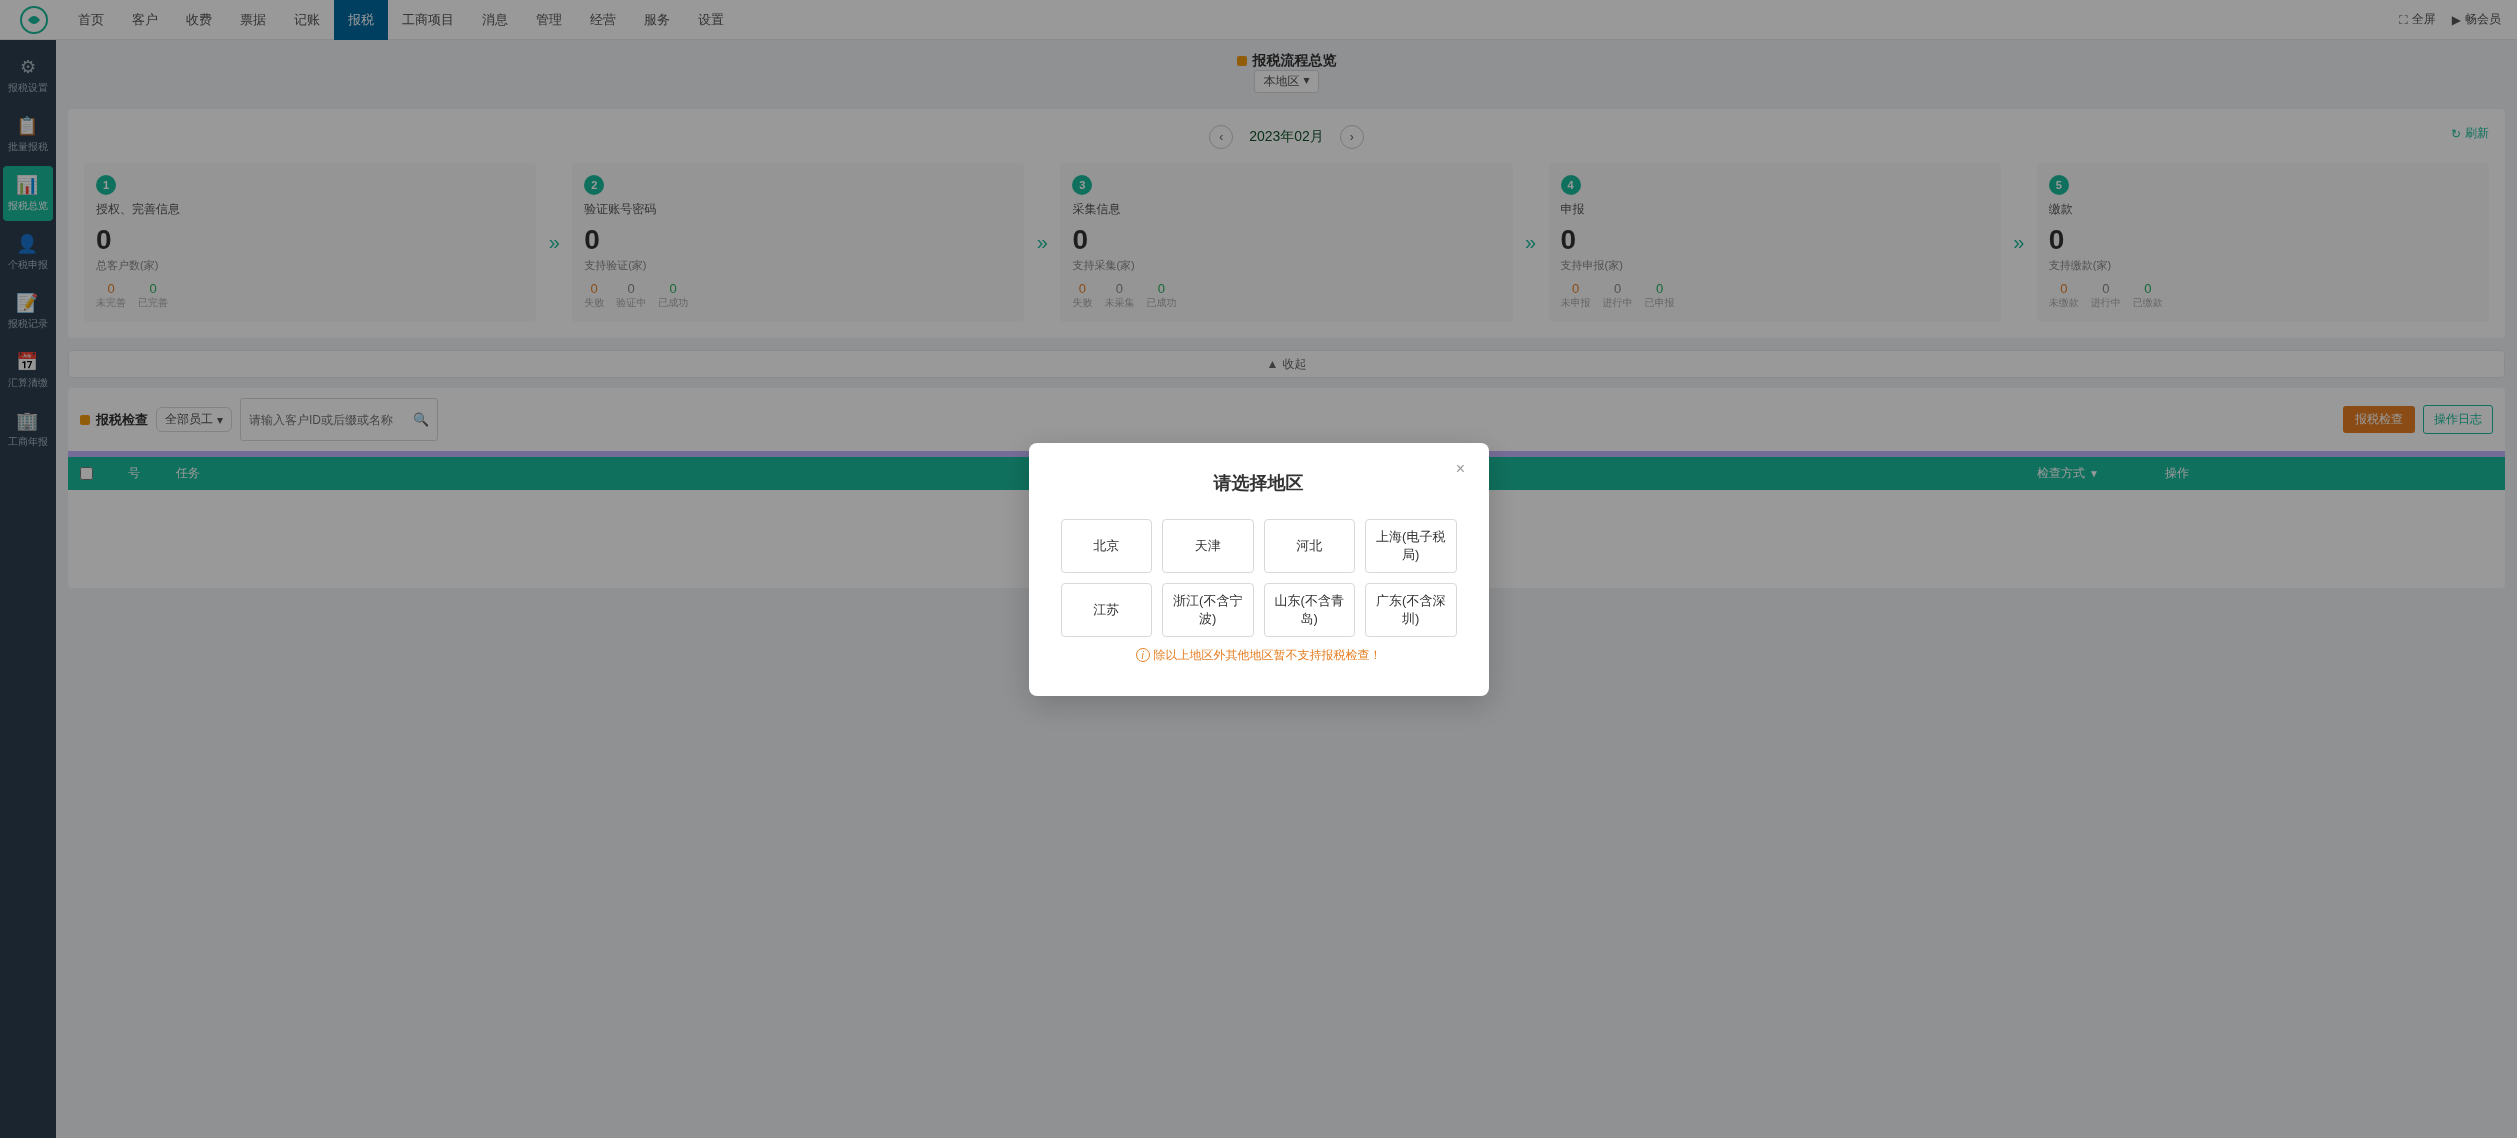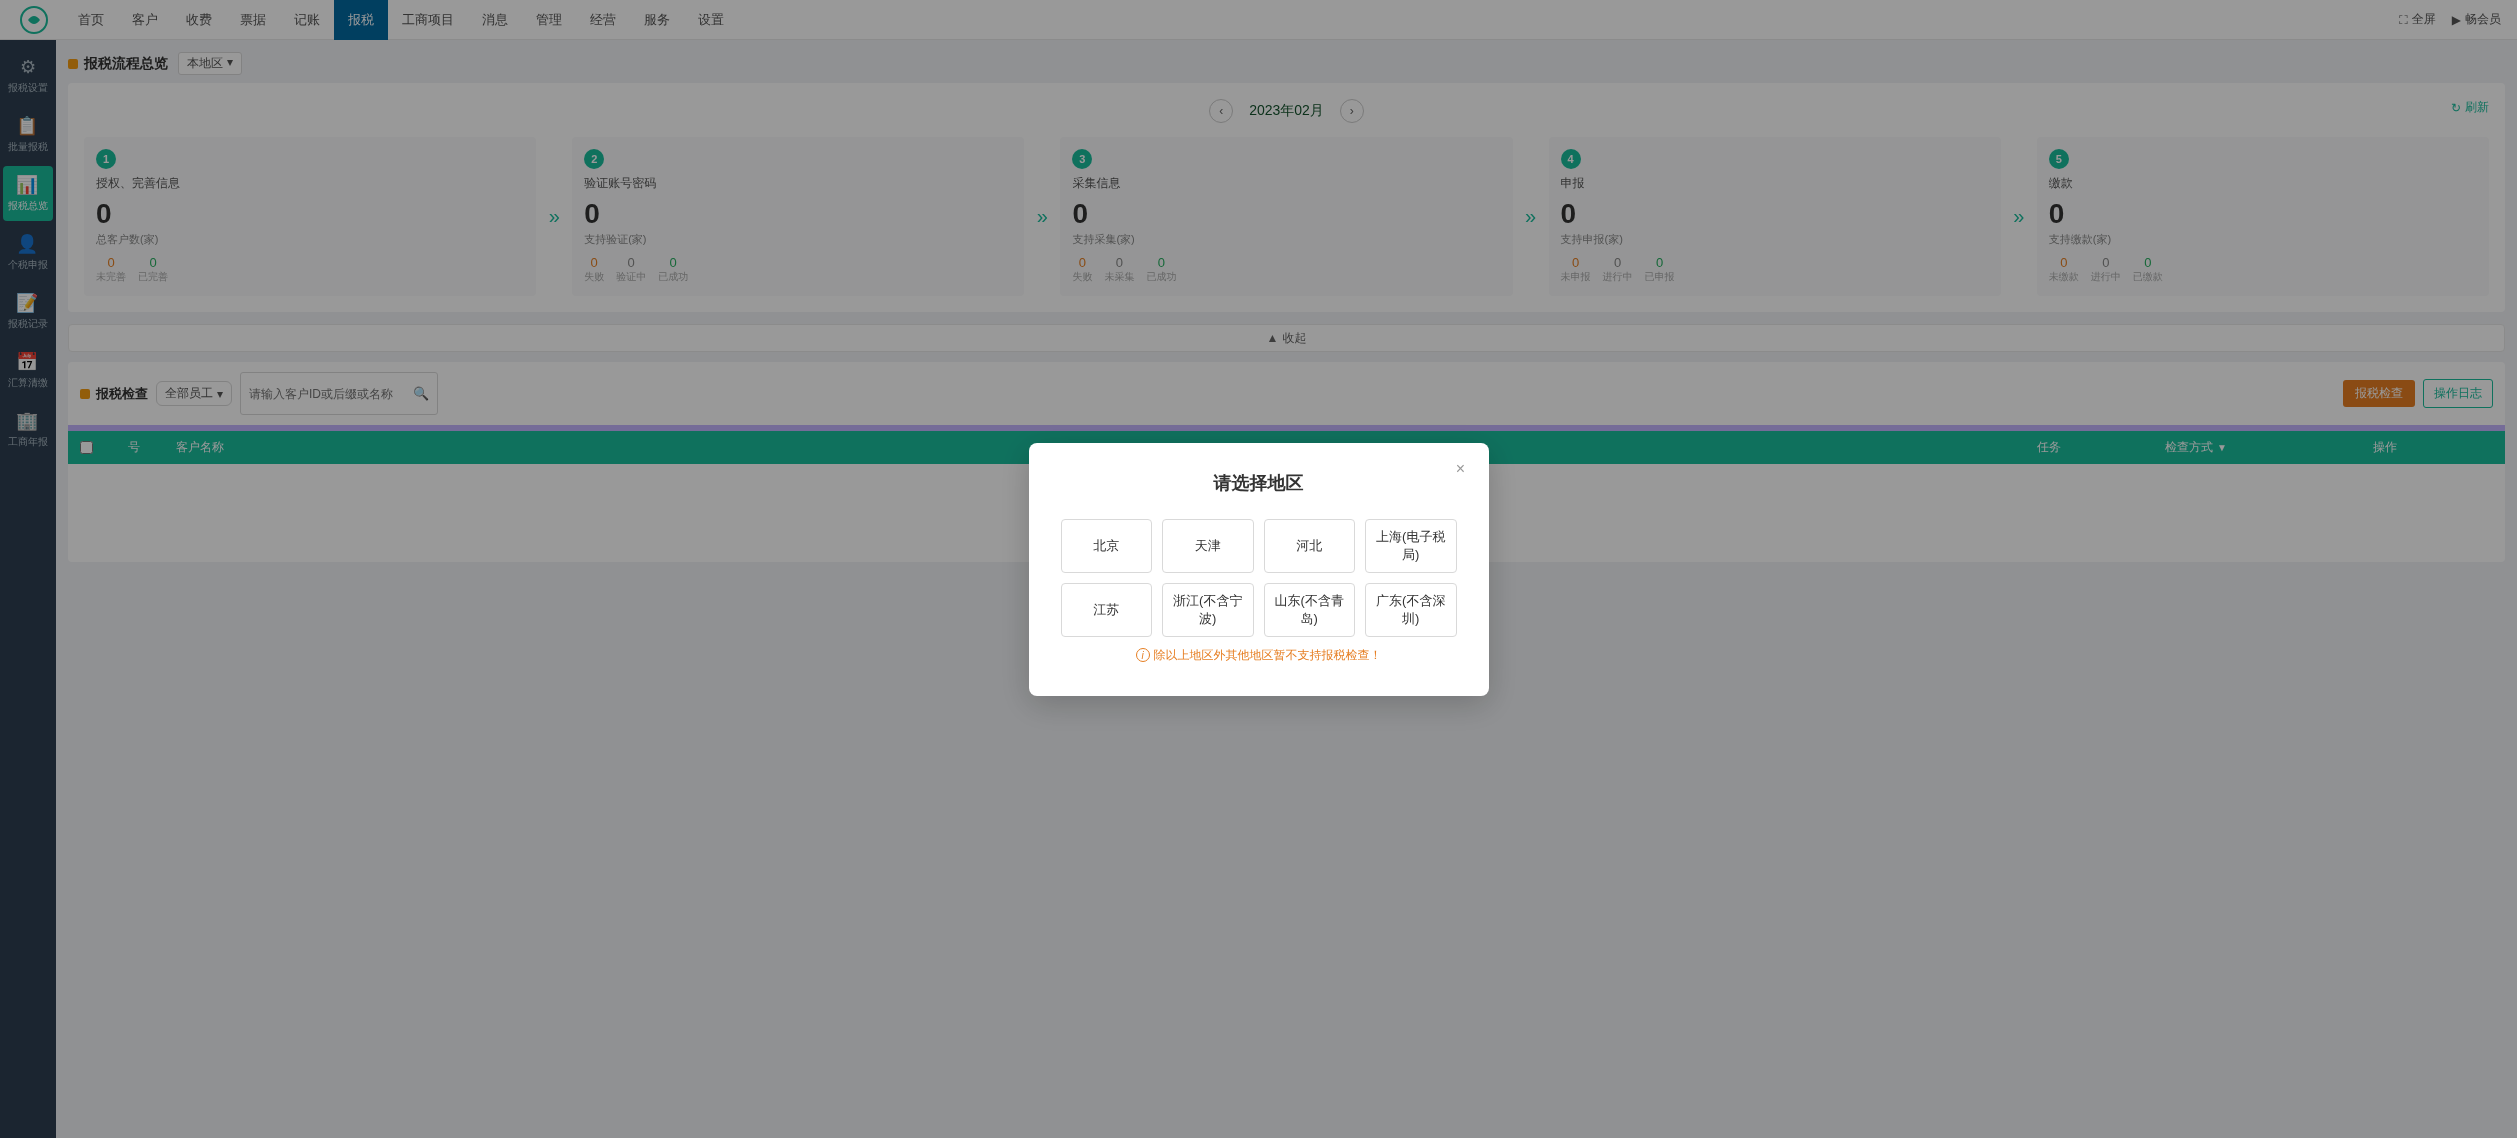--- a/index.html
+++ b/index.html
@@ -450,21 +450,21 @@
       <span>汇算清缴</span>
     </div>
     <div class="sidebar-item">
       <span class="icon">🏢</span>
       <span>工商年报</span>
     </div>
   </div>
 
   <div class="main-content">
 
-    <div style="display:flex; align-items:center; gap:10px; margin-bottom:8px;">
+    <div style="display:flex; align-items:center; margin-bottom:16px;flex-direction:column;">
       <div class="section-title">
         <span class="dot"></span>
         <span>报税流程总览</span>
       </div>
       <div class="region-selector">
         <span>本地区</span>
         <span>▾</span>
       </div>
     </div>
 
@@ -610,21 +610,20 @@
         </div>
         <button class="check-btn">报税检查</button>
         <button class="log-btn">操作日志</button>
       </div>
 
       <div class="table-header">
         <div class="table-header-cell">
           <input type="checkbox" style="">
         </div>
         <div class="table-header-cell">号</div>
-        <div class="table-header-cell">客户名称</div>
         <div class="table-header-cell">任务</div>
         <div class="table-header-cell">
           <span>检查方式</span>
           <span style="font-size:10px;">▼</span>
         </div>
         <div class="table-header-cell">操作</div>
       </div>
 
       <div class="empty-tip">
         <span>若您想使用</span>

